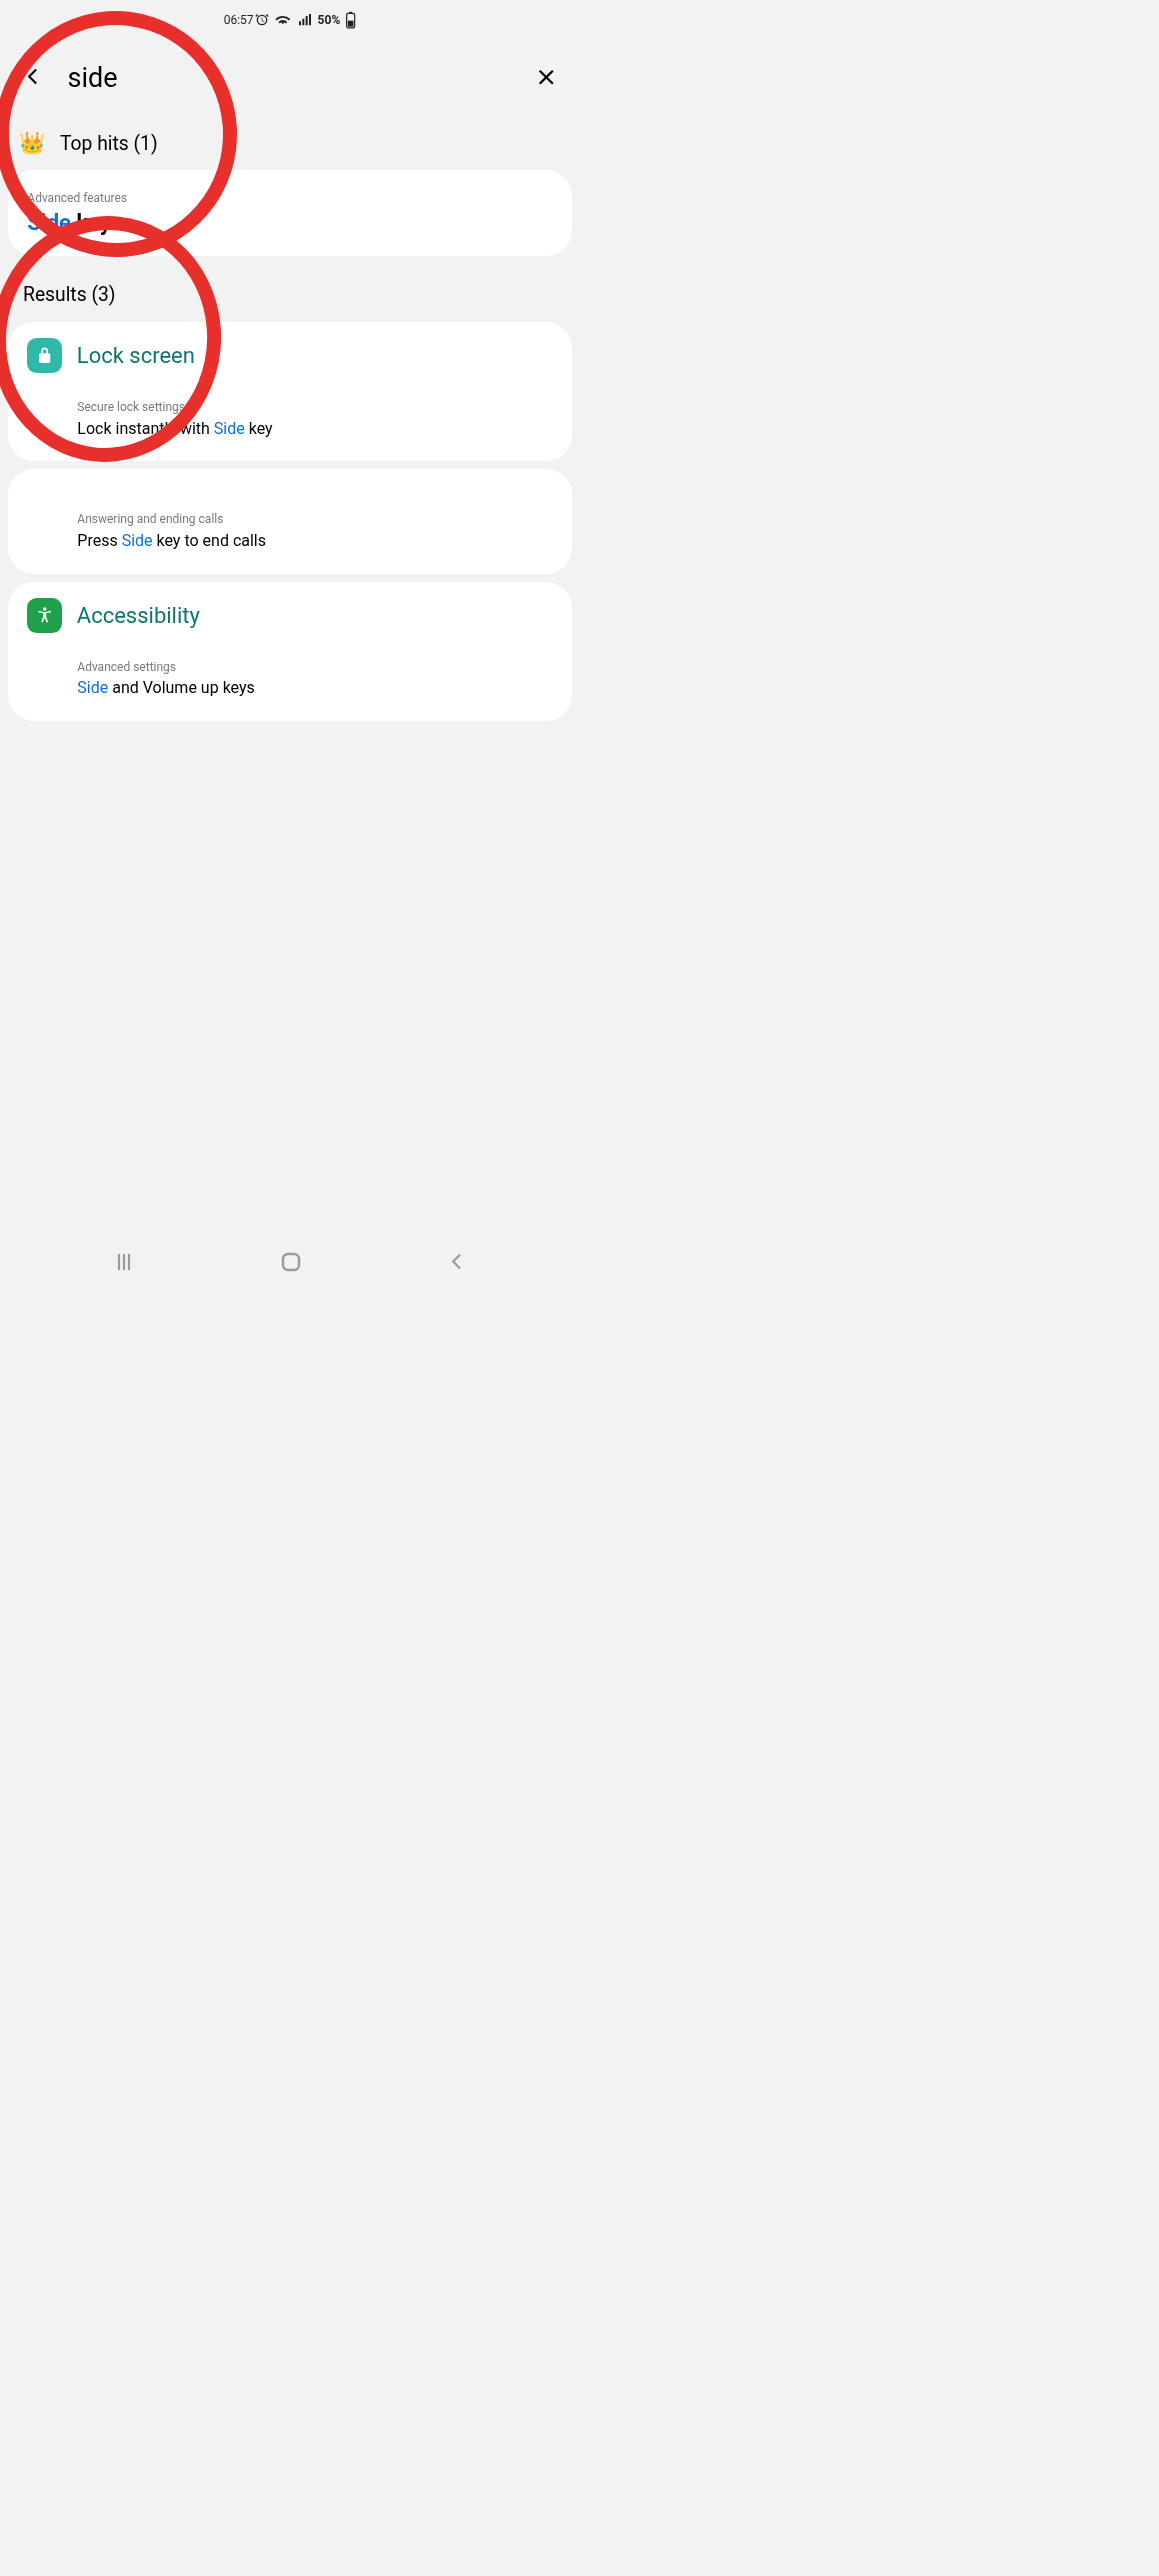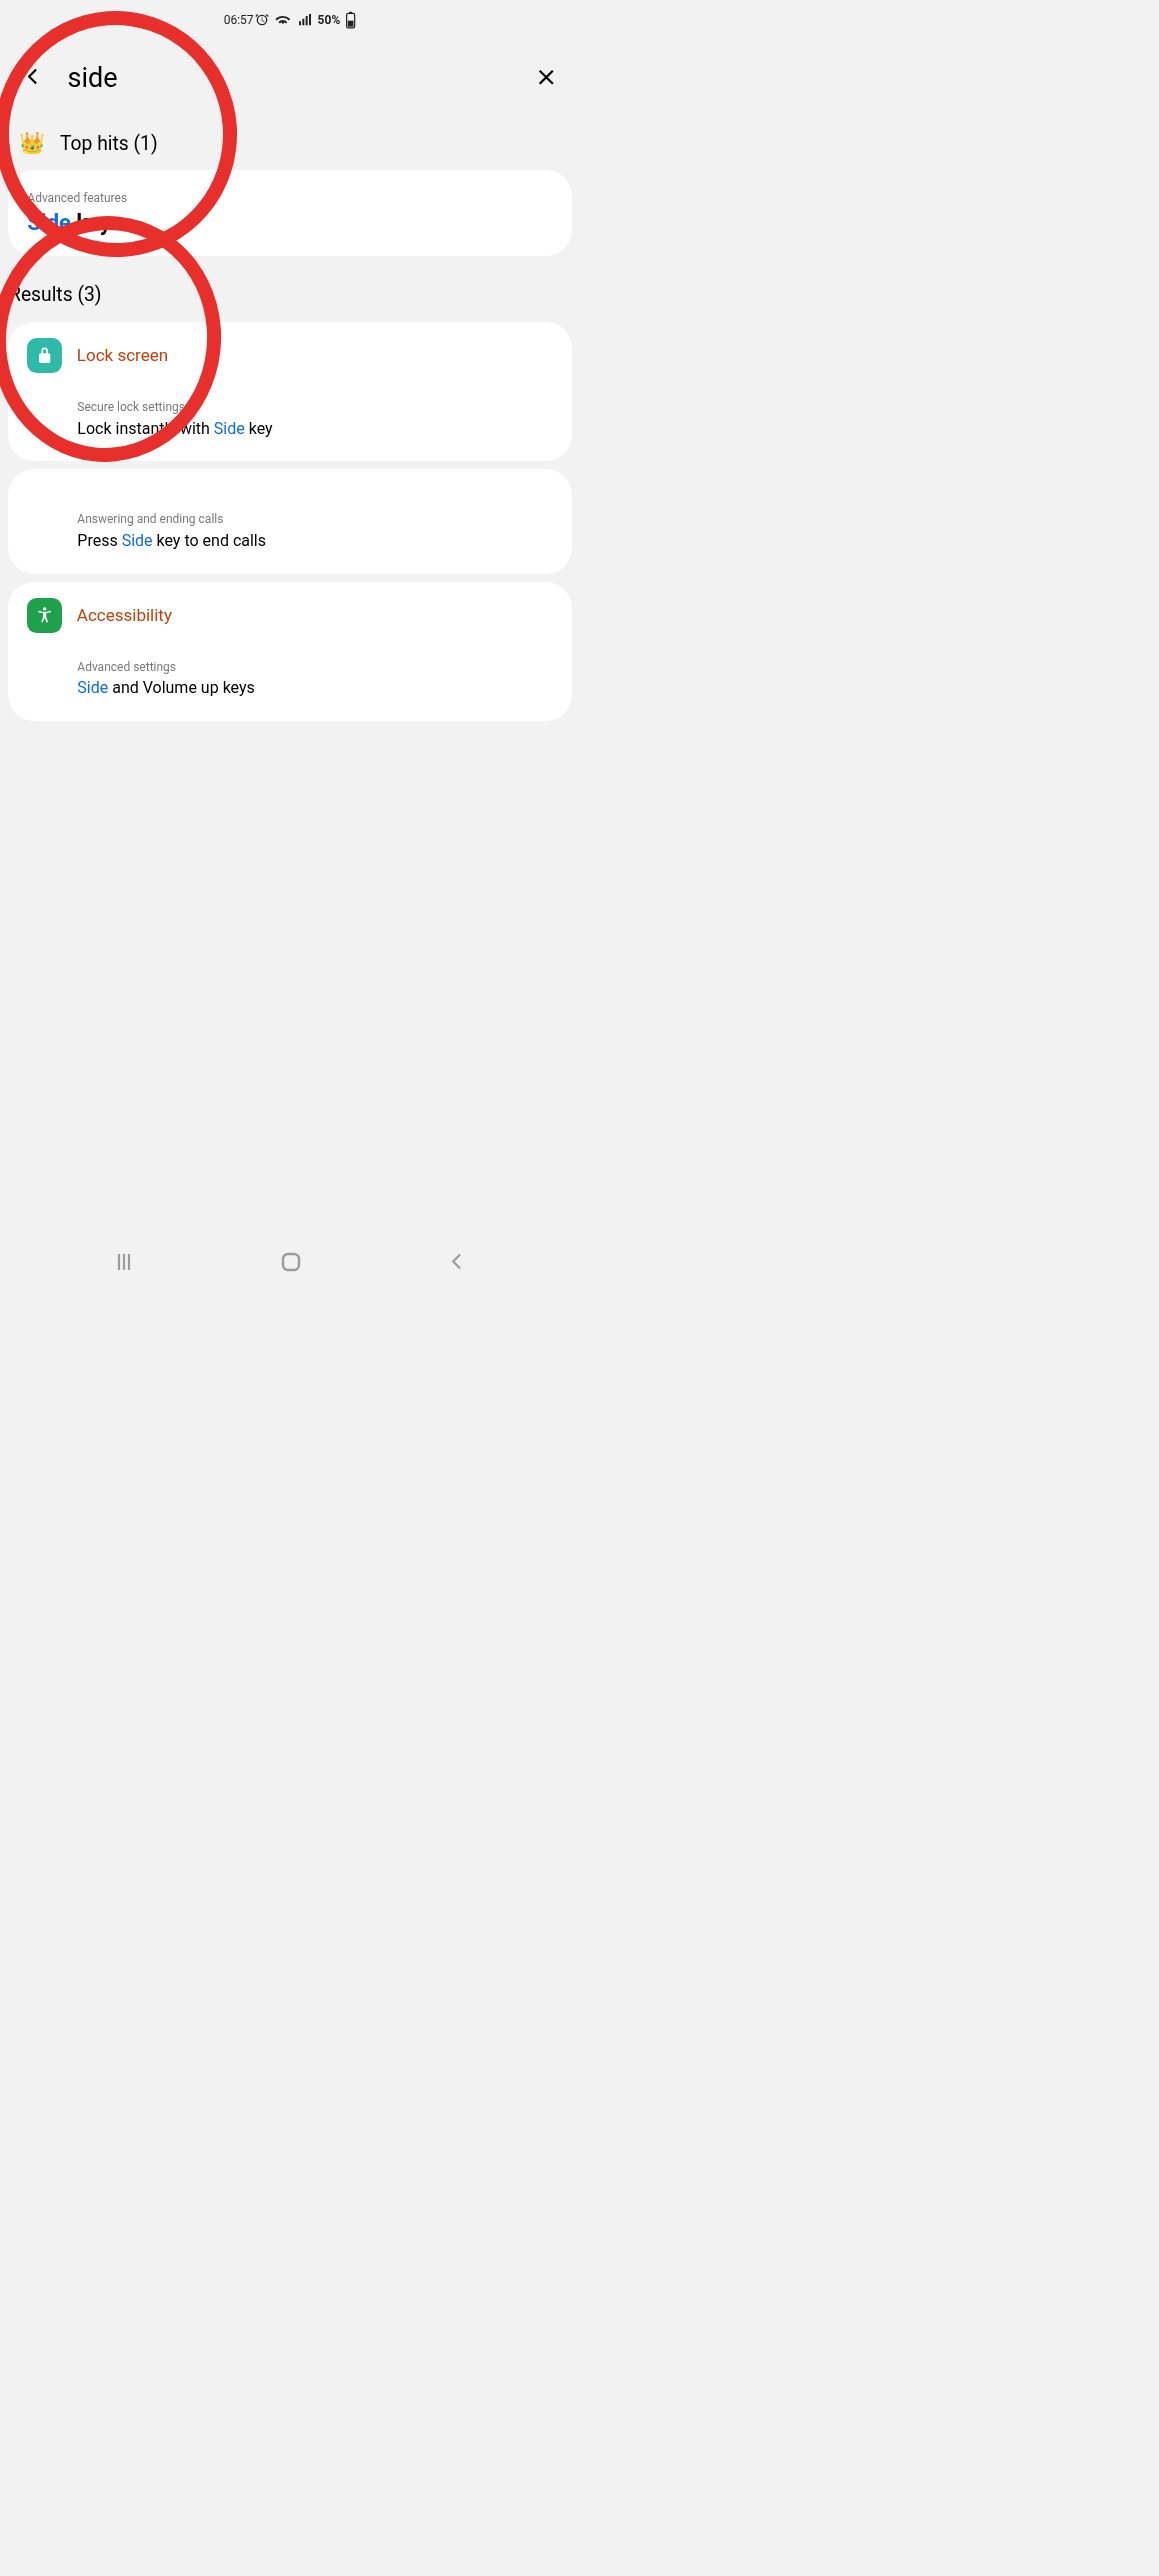--- a/index.html
+++ b/index.html
@@ -16,30 +16,30 @@
     .clear-btn { padding: 8px; }
     
     .section-header { padding: 14.5px 19.3px 8px; display: flex; align-items: center; gap: 14.5px; font-size: 19.3px; color: #000; }
     .crown { font-size: 21px; }
     
     .card { background: #fff; border-radius: 26px; margin: 6.4px 8px; padding: 21px 19.3px; }
     .card-breadcrumb { font-size: 12px; color: #7a7a7a; margin-bottom: 4.8px; }
     .card-title { font-size: 22px; color: #000; font-weight: bold; }
     .hl { color: #0d6fe0; }
     
-    .results-header { padding: 21px 9px 8px; font-size: 19.3px; color: #000; }
+    .results-header { padding: 21px 23px 8px; font-size: 19.3px; color: #000; }
     
     .result-card { background: #fff; border-radius: 26px; margin: 8px 8px; padding: 16px 19.3px 22.5px; }
     .result-top { display: flex; align-items: center; gap: 14.5px; }
     .result-icon { width: 35px; height: 35px; border-radius: 9.7px; display: flex; align-items: center; justify-content: center; }
     .result-icon svg { width: 19.3px; height: 19.3px; fill: #fff; }
     .ic-lock { background: #2fb9a9; }
     .ic-call { background: #1fb34f; }
     .ic-acc  { background: #1fa04a; }
-    .result-cat { font-size: 17px; color: #c2410c; }
+    .result-cat { font-size: 22px; color: #0f766e; }
     .result-body { margin-top: 27px; margin-left: 50px; }
     .result-path { font-size: 12px; color: #7a7a7a; margin-bottom: 4.8px; }
     .result-title { font-size: 16px; color: #000; line-height: 1.25; }
     
     .navbar { position: absolute; bottom: 0; width: 100%; height: 50px; display: flex; justify-content: space-around; align-items: center; padding: 0 40px; }
     .nav-btn { opacity: 0.55; }
     
     .anno { position: absolute; border: 14.5px solid #e7302c; border-radius: 50%; pointer-events: none; }
     .anno1 { top: 11.3px; left: -4.8px; width: 242px; height: 246px; transform: rotate(-4deg); }
     .anno2 { top: 216px; left: -8px; width: 229px; height: 246px; transform: rotate(6deg); }

